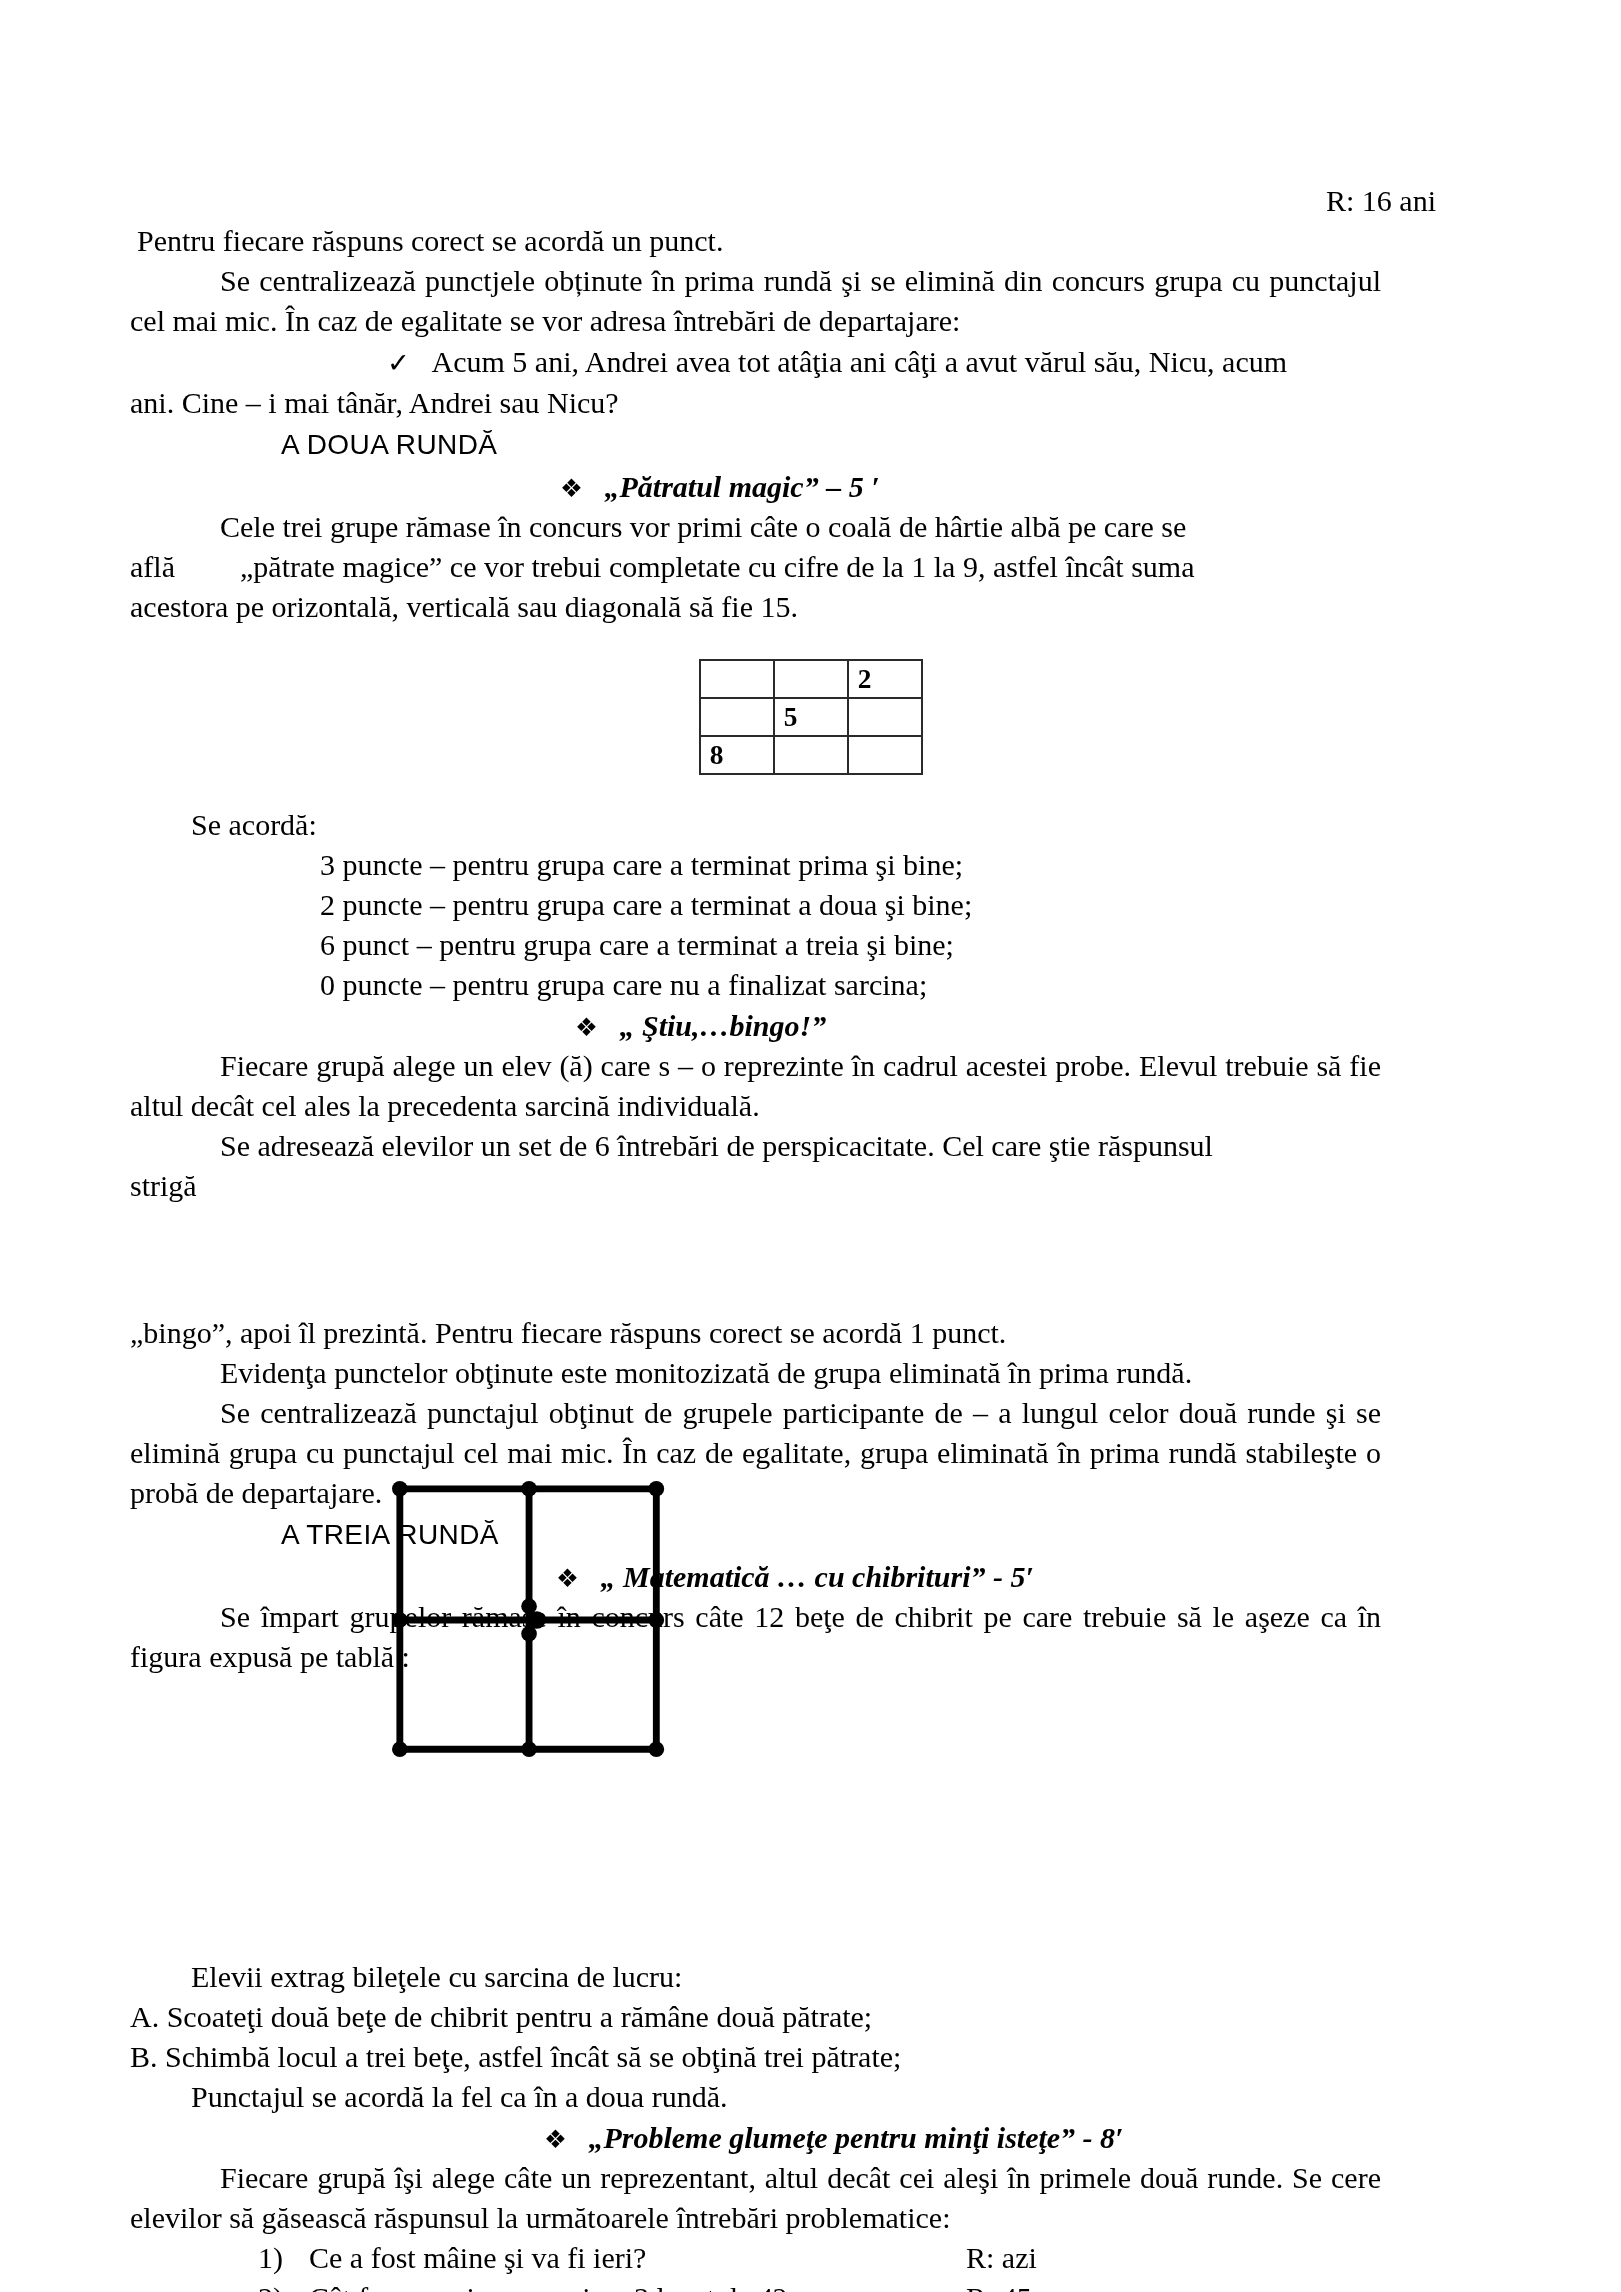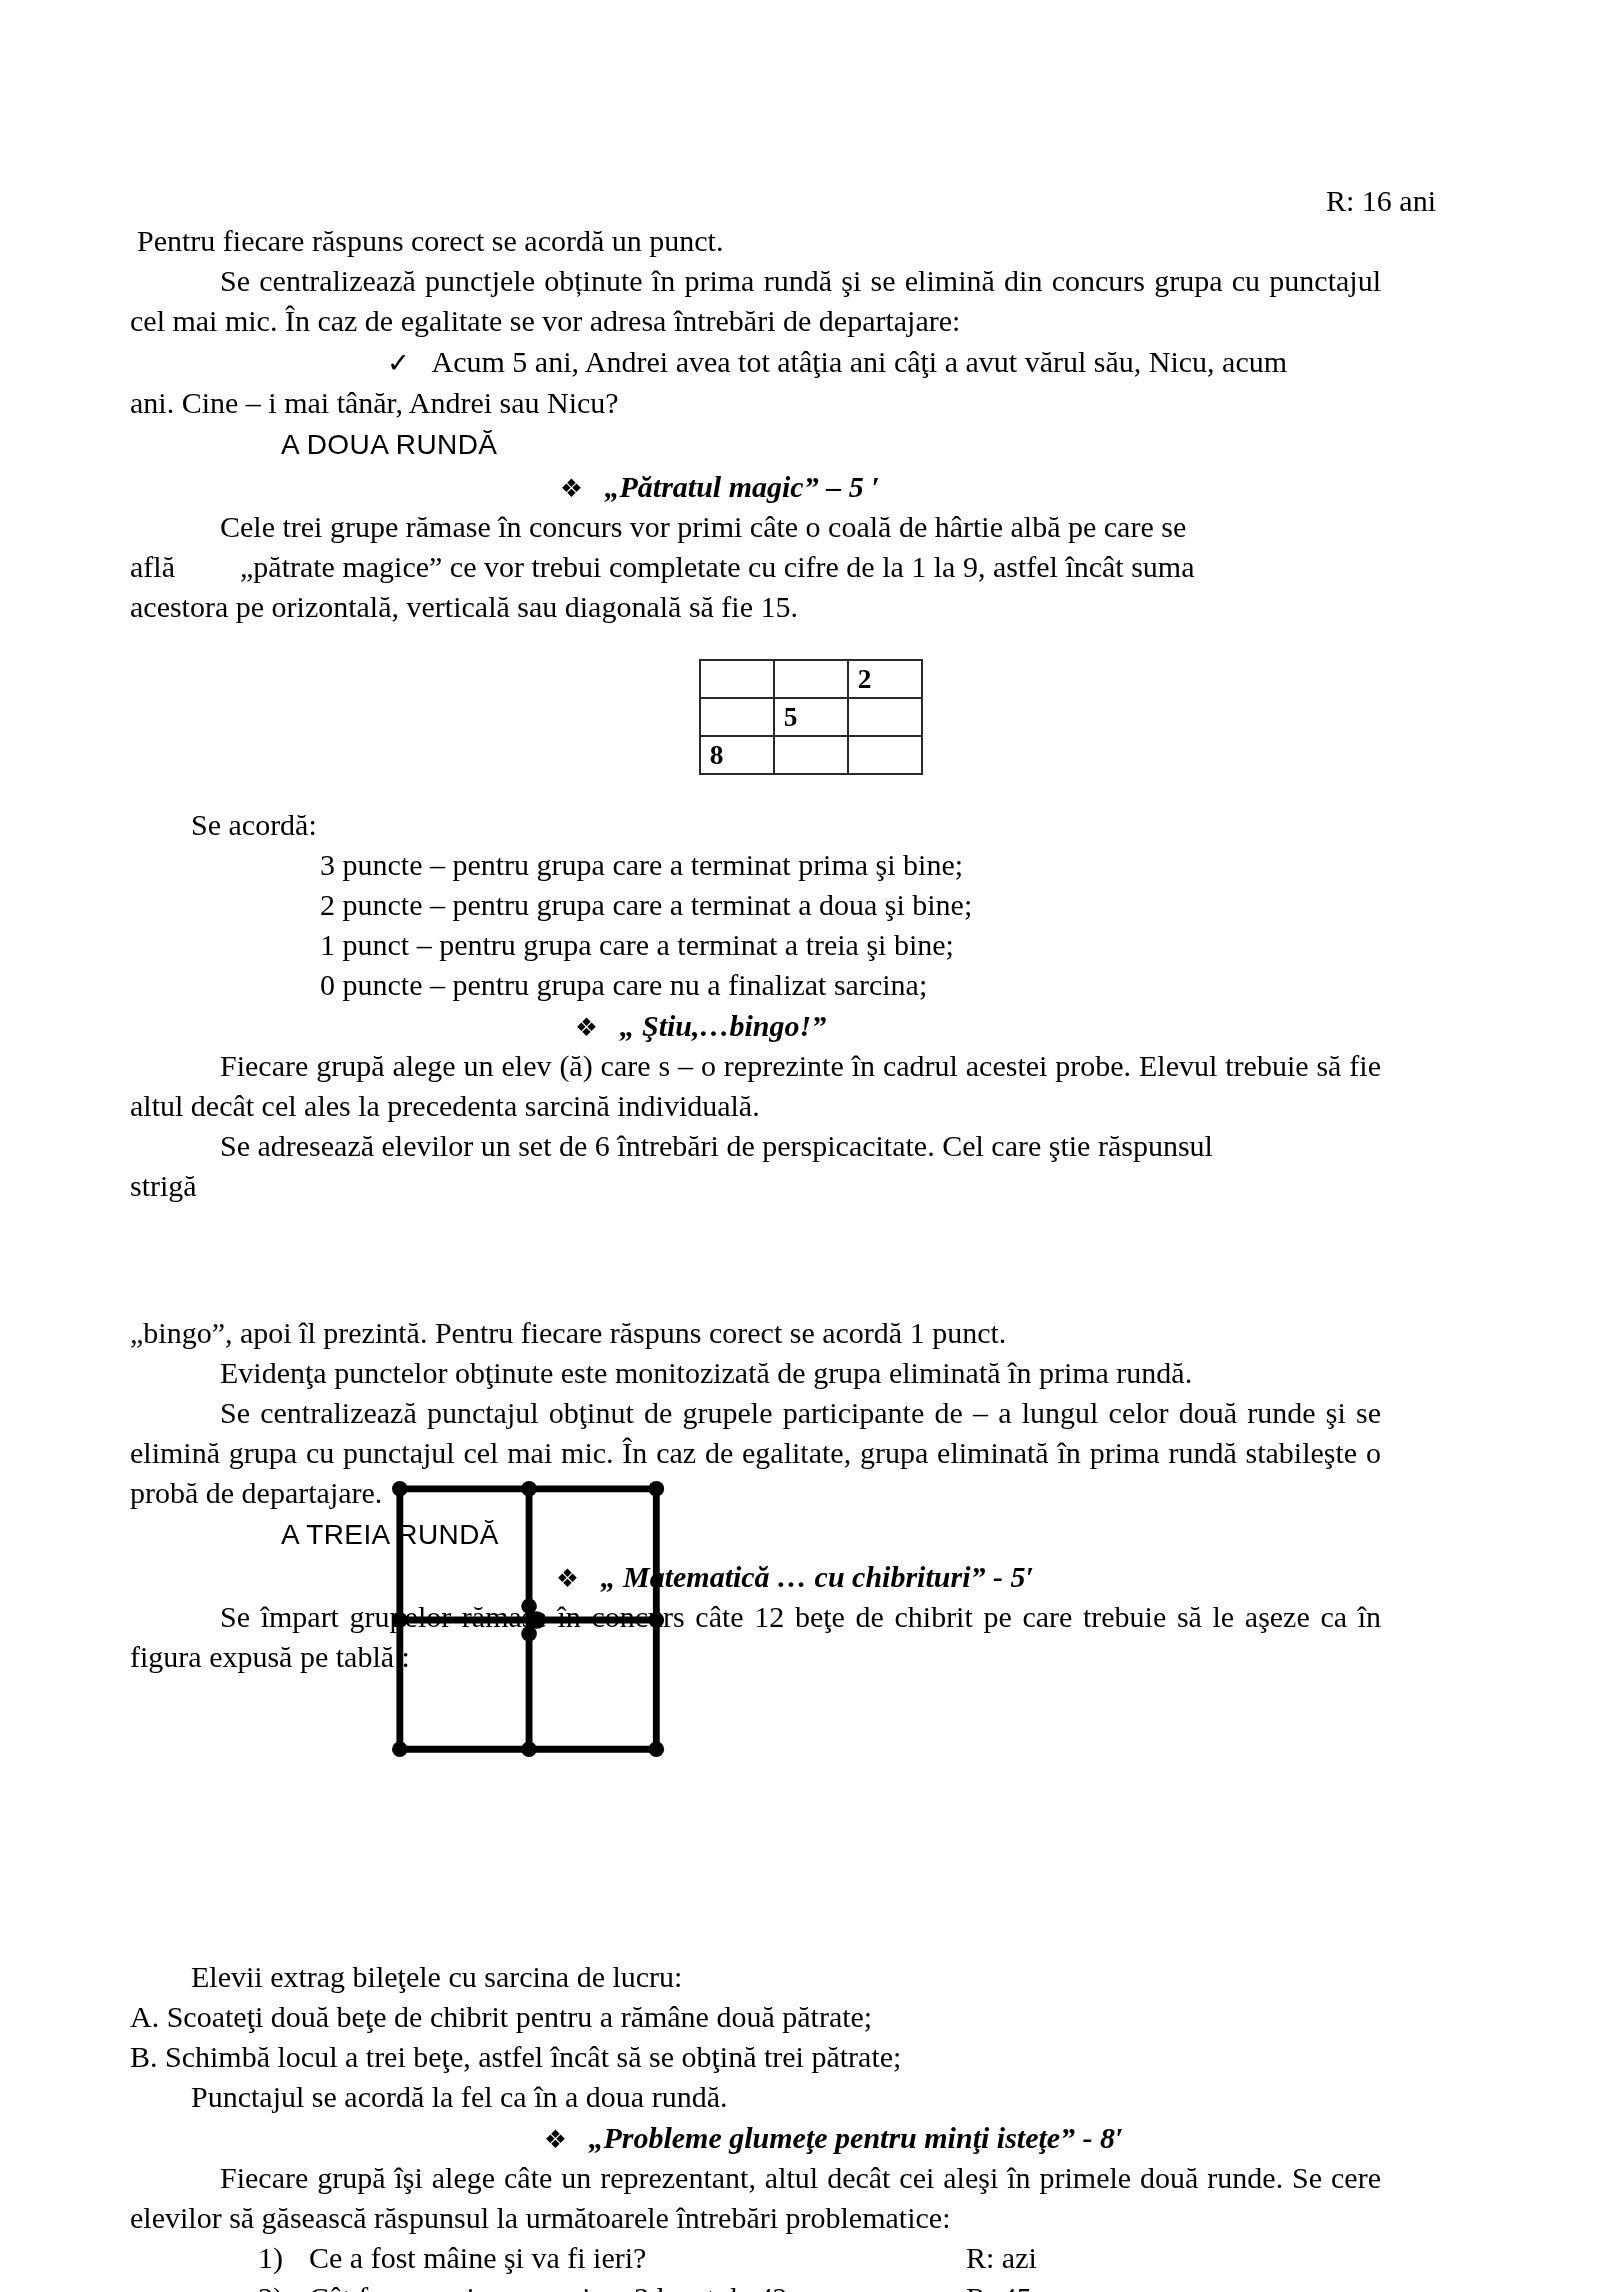--- a/index.html
+++ b/index.html
@@ -175,21 +175,21 @@
       <span style="flex:1;">„pătrate magice” ce vor trebui completate cu cifre de la  1 la 9, astfel încât suma</span>
     </div>
     <div class="para nojust" style="margin-left:-61px;">acestora pe orizontală, verticală sau diagonală să fie 15.</div>
 
     <div class="gap-table"></div>
 
     <div class="para nojust">Se acordă:</div>
 
     <div class="score-line">3 puncte – pentru grupa care a terminat prima şi bine;</div>
     <div class="score-line">2 puncte – pentru grupa care a terminat a doua şi bine;</div>
-    <div class="score-line">1 punct – pentru grupa care a terminat a treia şi bine;</div>
+    <div class="score-line">6 punct – pentru grupa care a terminat a treia şi bine;</div>
     <div class="score-line">0 puncte – pentru grupa care nu a finalizat sarcina;</div>
 
     <div class="bullet-line sub-indent-2">
       <span class="bullet-glyph">❖</span>
       <span>„ Ştiu,…bingo!”</span>
     </div>
 
     <p class="para indent" style="margin-left:-61px; width:1251px;">Fiecare grupă alege un elev (ă) care s – o reprezinte în cadrul acestei probe. Elevul trebuie să fie altul decât cel ales la precedenta sarcină individuală.</p>
 
     <div class="para indent" style="margin-left:-61px; width:1251px; text-align:justify;">Se adresează elevilor un set de 6 întrebări de perspicacitate. Cel care ştie răspunsul</div>

